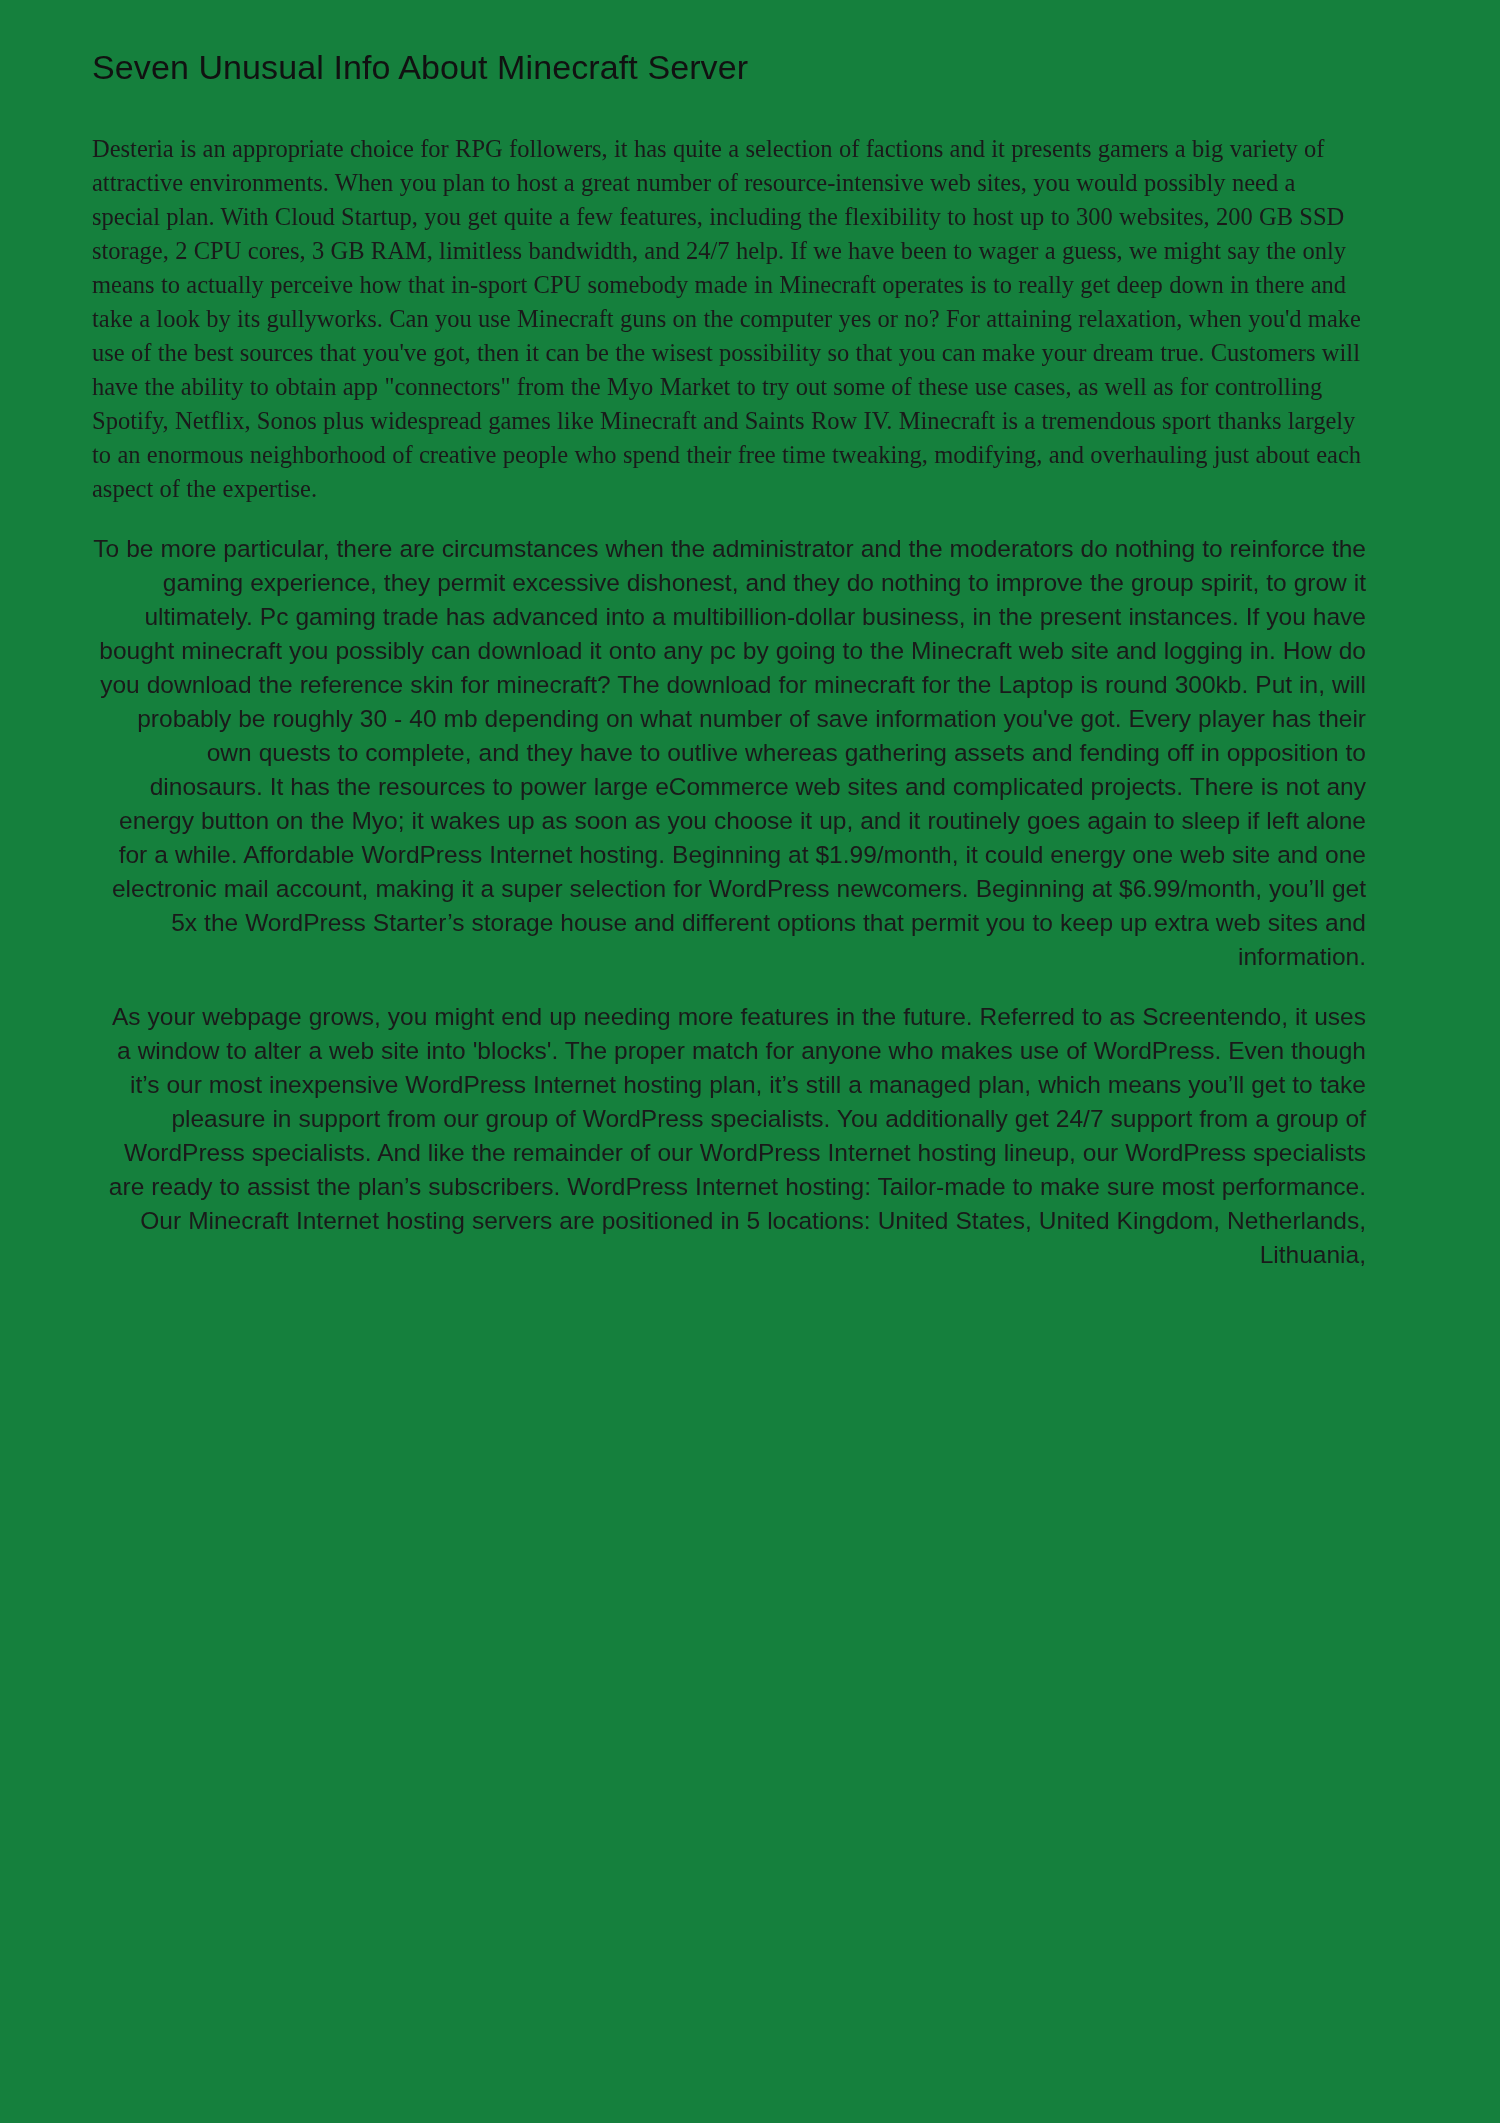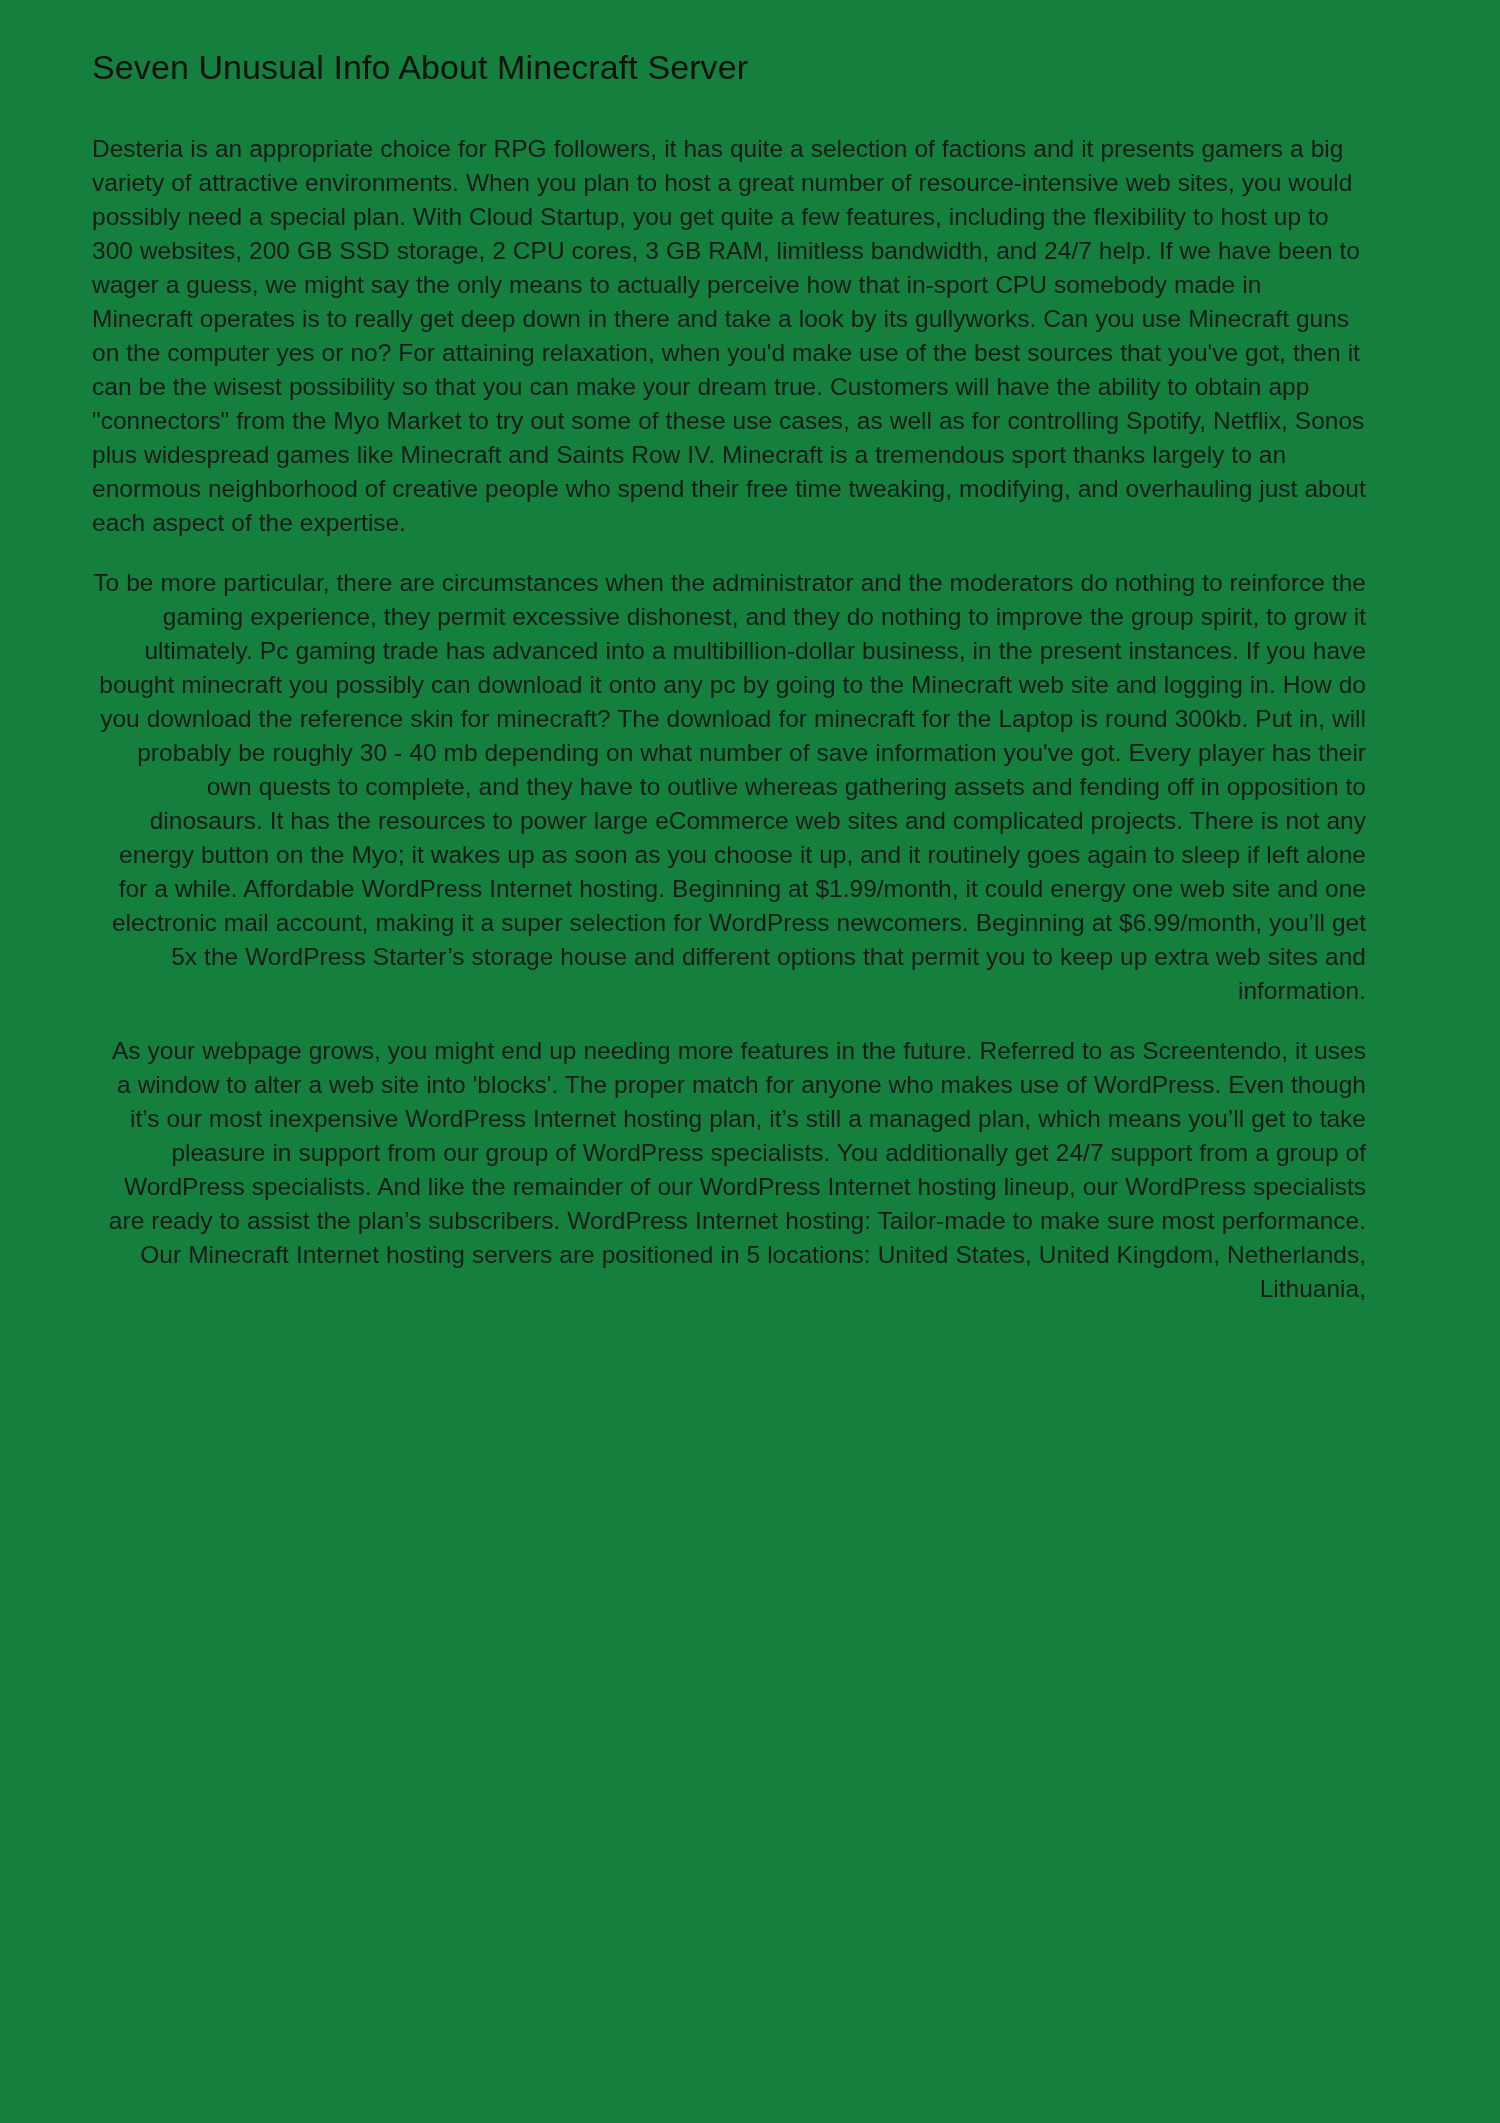--- a/index.html
+++ b/index.html
@@ -43,20 +43,21 @@
     font-size: 24.5px;
     line-height: 34px;
     font-weight: 400;
     color: #1a1a1a;
     margin: 0;
     text-align: left;
     word-spacing: 0.2px;
   }
   .paragraph.p-first {
     margin-top: 44px;
+    font-family: Liberation Serif, serif;
   }
   .paragraph + .paragraph {
     margin-top: 26px;
     text-align: right;
   }
 </style>
 </head>
 <body>
 
 <div class="page">

